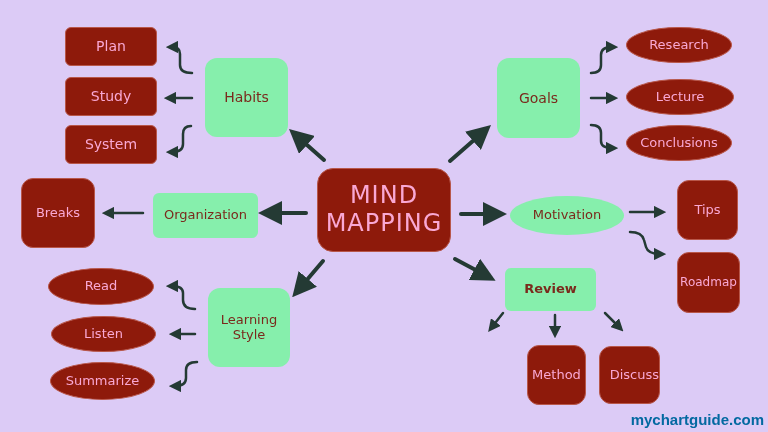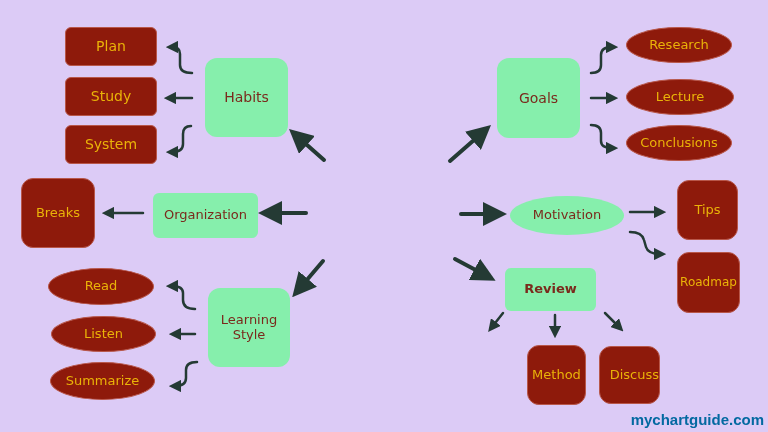--- a/index.html
+++ b/index.html
@@ -1,21 +1,21 @@
 <!DOCTYPE html>
 <html><head>
 <meta charset="utf-8">
 <style>
   html, body { margin:0; padding:0; }
   body { width:768px; height:432px; overflow:hidden; background:#dccbf6; position:relative;
          font-family: "DejaVu Sans", sans-serif; }
   #canvas { position:absolute; left:0; top:0; width:768px; height:432px; }
   .node { position:absolute; display:flex; align-items:center; justify-content:center; text-align:center;
           box-sizing:border-box; line-height:1.15; }
-  .red { background:#8e1a0b; color:#eab308; border:1px solid #b8574a; }
+  .red { background:#8e1a0b; color:#f9a8d4; border:1px solid #b8574a; }
   .white { background:#86efac; color:#7a2a1c; }
   .rect { border-radius:6px; }
   .sq { border-radius:12px; }
   .ell { border-radius:50%; }
   .t13 { font-size:13px; }
   .t14 { font-size:14px; }
   .t12 { font-size:12px; }
   .center { font-size:24px; font-weight:normal; letter-spacing:1px; line-height:1.15; border-radius:16px; }
   .wm { position:absolute; right:4px; bottom:4px; font-family:"Liberation Sans", sans-serif; font-weight:bold;
         font-size:15px; color:#0369a1; }
@@ -60,20 +60,24 @@
 
       <line x1="630" y1="212" x2="660" y2="212" stroke-width="2.5" marker-end="url(#ahs)"></line>
       <path d="M630,232 Q642,232 644,240 L646,247 Q648,254 660,254" stroke-width="2.5" marker-end="url(#ahs)"></path>
 
       <line x1="503" y1="313" x2="492" y2="327" stroke-width="2.5" marker-end="url(#ahs)"></line>
       <line x1="555" y1="315" x2="555" y2="332" stroke-width="2.5" marker-end="url(#ahs)"></line>
       <line x1="605" y1="313" x2="619" y2="327" stroke-width="2.5" marker-end="url(#ahs)"></line>
     </g>
   </svg>
 
+  <div class="node red center" style="left:317px;top:168px;width:134px;height:84px;flex-direction:column;">
+    <span>MIND</span>
+    <span>MAPPING</span>
+  </div>
 
   <div class="node white sq t14" style="left:205px;top:58px;width:83px;height:79px;">
     <span>Habits</span>
   </div>
   <div class="node red rect t14" style="left:65px;top:27px;width:92px;height:39px;">
     <span>Plan</span>
   </div>
   <div class="node red rect t14" style="left:65px;top:77px;width:92px;height:39px;">
     <span>Study</span>
   </div>

